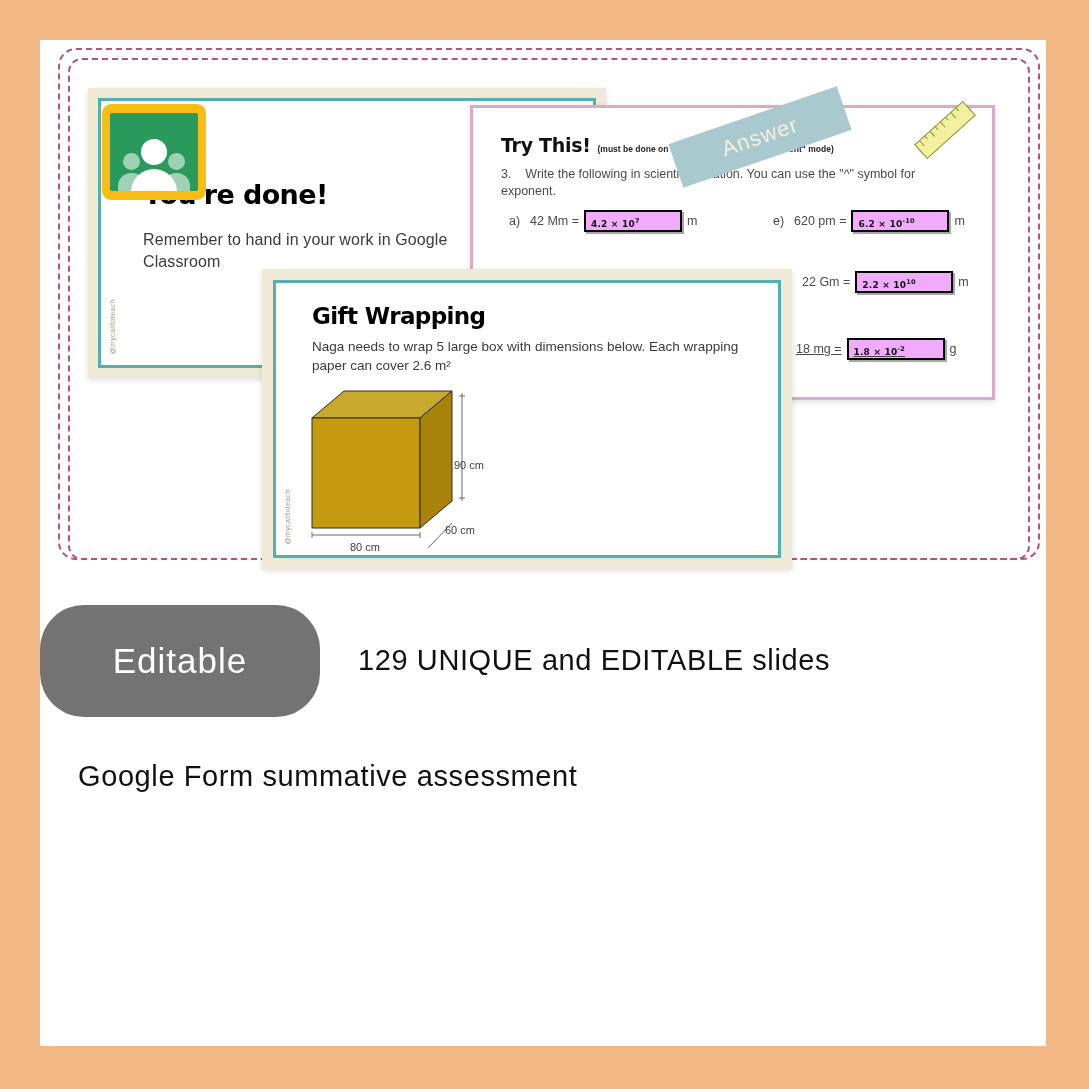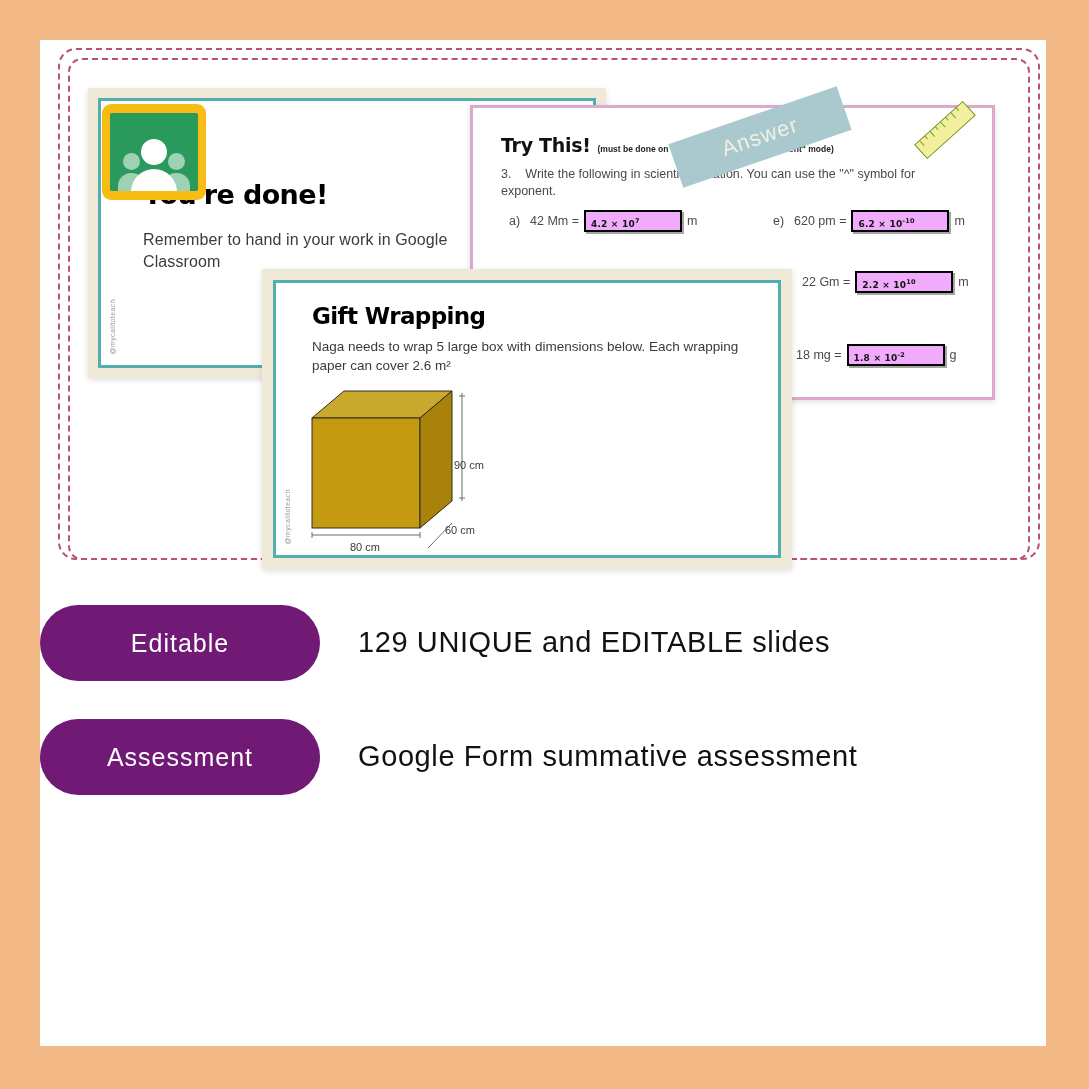--- a/index.html
+++ b/index.html
@@ -127,21 +127,21 @@
     font-family: "DejaVu Sans", sans-serif;
     font-size: 9px; font-weight: 700; color: #111;
     padding: 0 0 0 5px;
     line-height: 18px;
     letter-spacing: .2px;
   }
   .ans-box sup { font-size: 6.5px; }
   #row-a { left: 36px; top: 102px; }
   #row-e { left: 300px; top: 102px; }
   #row-f { left: 329px; top: 163px; }
-  #row-g { left: 323px; top: 236px; }
+  #row-g { left: 323px; top: 230px; text-decoration: underline; }
 
   #answer-stamp {
     position: absolute; left: 198px; top: 6px;
     width: 178px; height: 46px;
     background: #a9c9cf;
     transform: rotate(-19deg);
     display: flex; align-items: center; justify-content: center;
     color: #f2efe0; font-size: 22px; letter-spacing: 1px;
     font-family: "Liberation Sans", sans-serif;
   }
@@ -172,25 +172,25 @@
   .dim-label { position: absolute; font-size: 11px; color: #3b3b3b; }
   #dim-90 { left: 152px; top: 76px; }
   #dim-60 { left: 143px; top: 141px; }
   #dim-80 { left: 48px; top: 158px; }
 
   
   #features { position: absolute; left: 0; top: 565px; width: 1006px; }
   .frow { display: flex; align-items: center; margin-bottom: 38px; }
   .pill {
     flex: 0 0 auto;
-    width: 280px; height: 76px;
-    background: #701a75; color: #fff;
+    width: 280px; height: 112px;
+    background: #737373; color: #fff;
     border-radius: 44px;
     display: flex; align-items: center; justify-content: center;
-    font-size: 25px;
+    font-size: 35px;
     letter-spacing: 1px;
     font-family: "Liberation Sans", sans-serif;
   }
   .fdesc {
     margin-left: 38px;
     font-size: 29px;
     color: #111;
     line-height: 1.5;
     letter-spacing: .6px;
     font-family: "Liberation Sans", sans-serif;
@@ -327,19 +327,18 @@
 
   <div id="features">
 
     <div class="frow">
       <div class="pill">Editable</div>
       <div class="fdesc">129 UNIQUE and EDITABLE slides</div>
     </div>
 
 
     <div class="frow">
-      <div class="pill">Assessment</div>
       <div class="fdesc">Google Form summative assessment</div>
     </div>
 
   </div>
 
 </div>
 
 </body></html>

